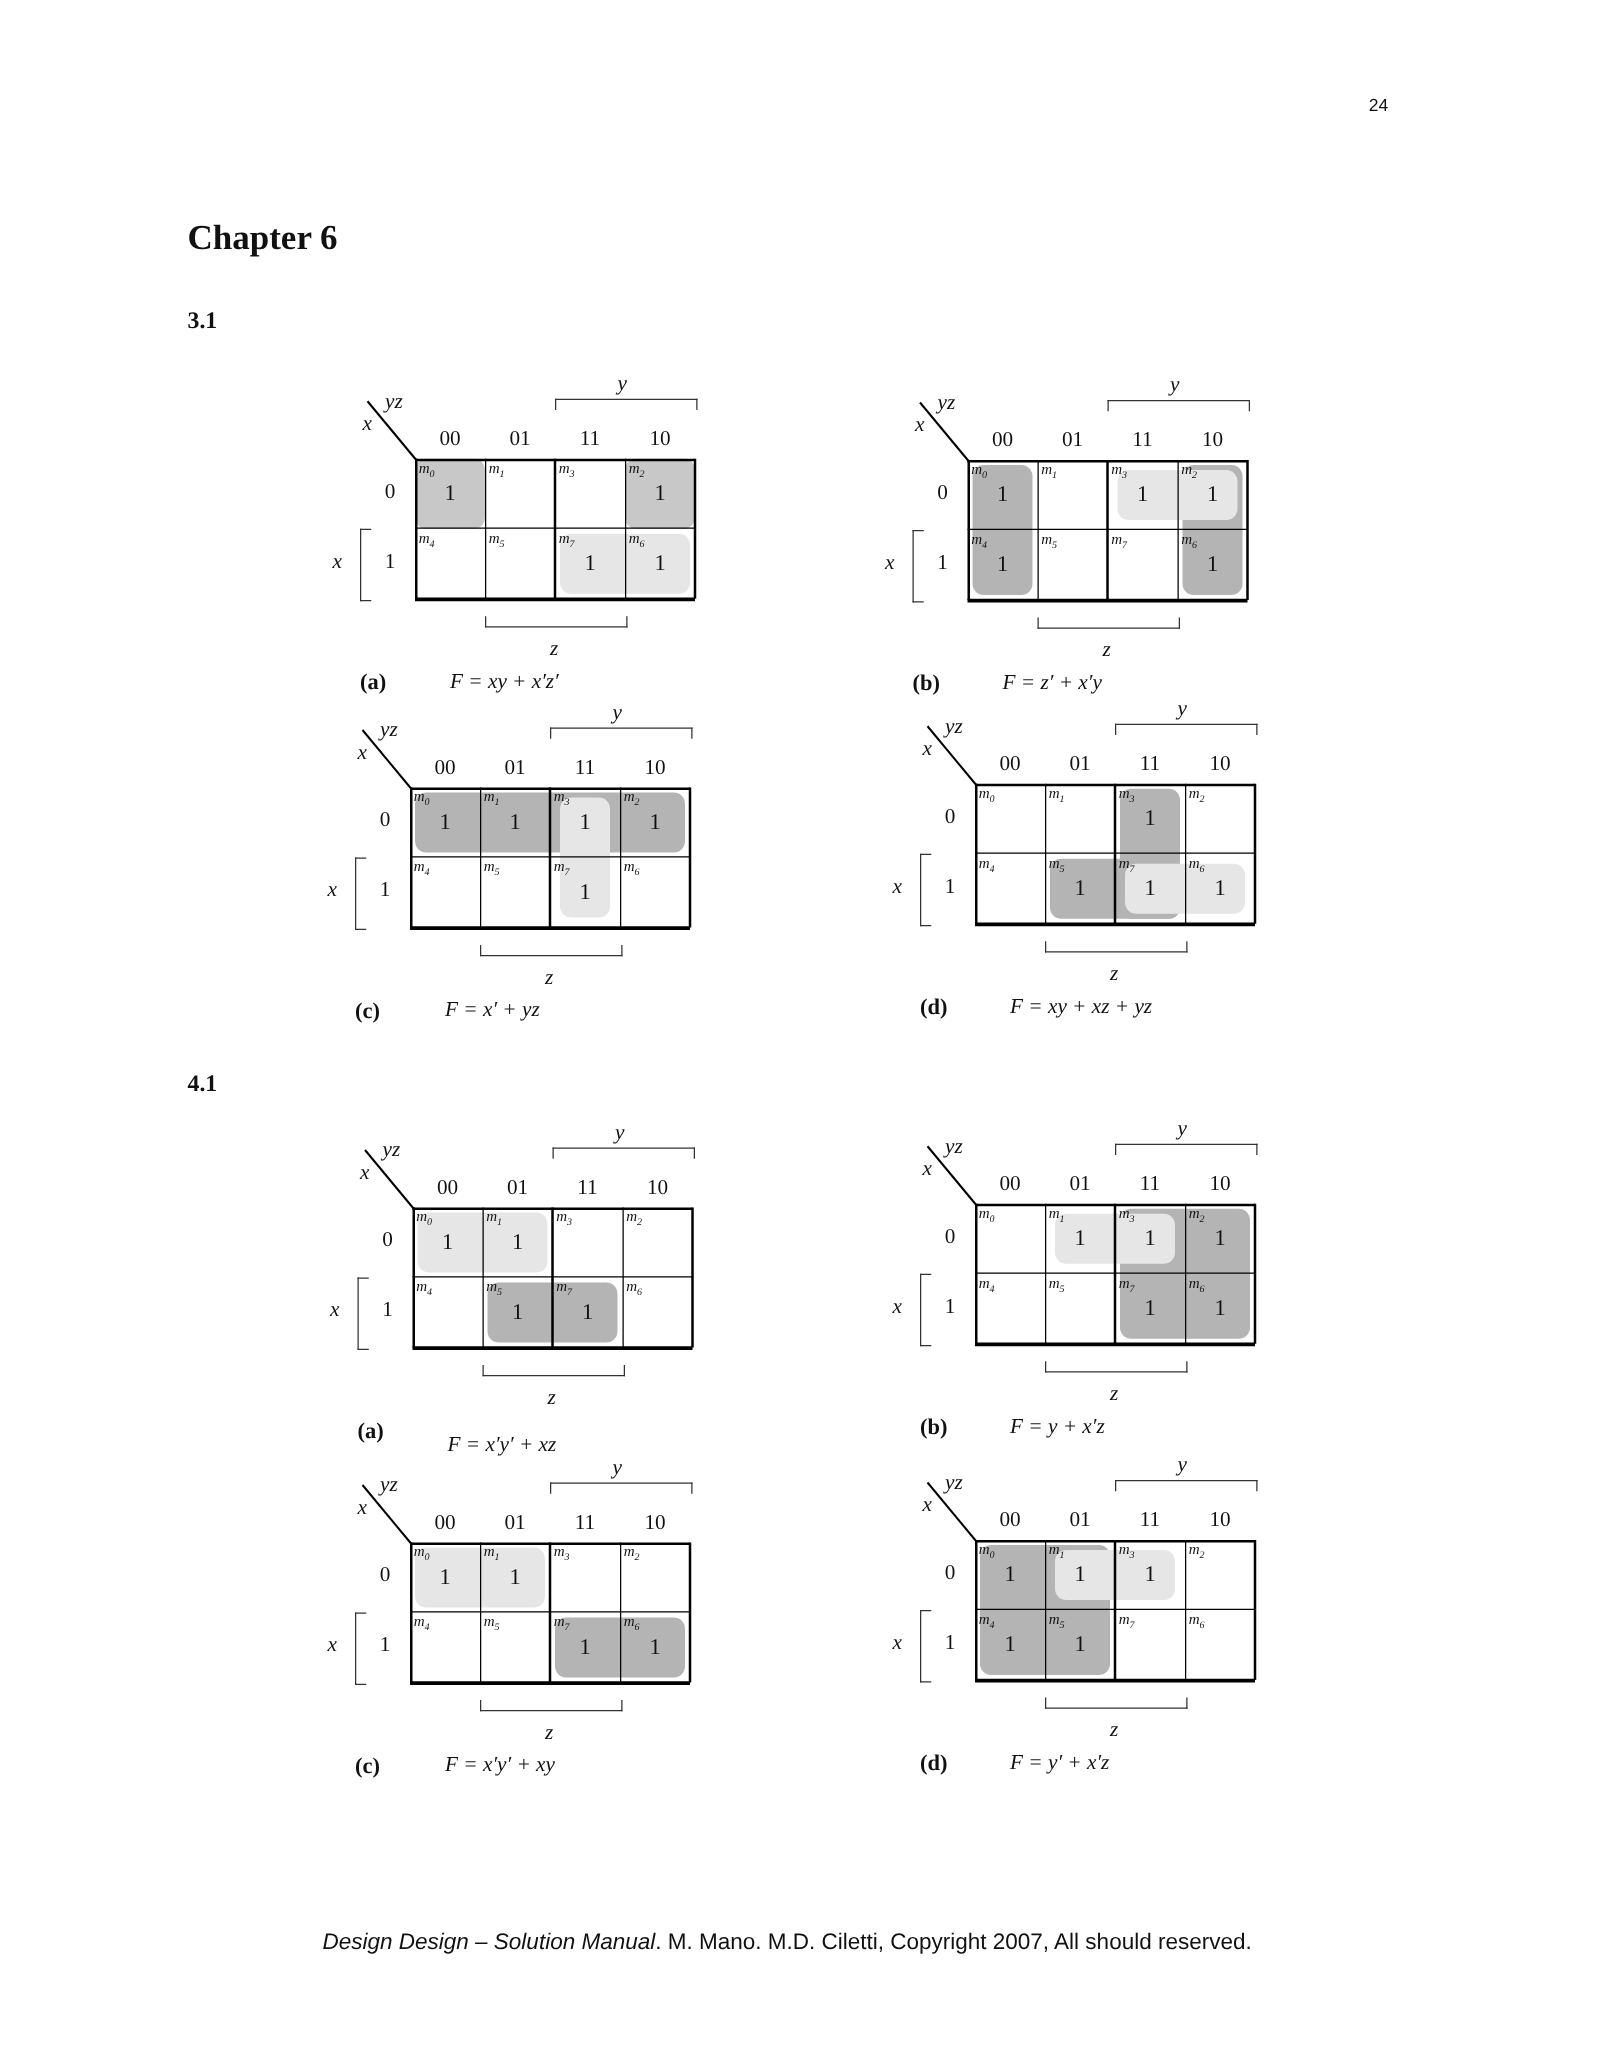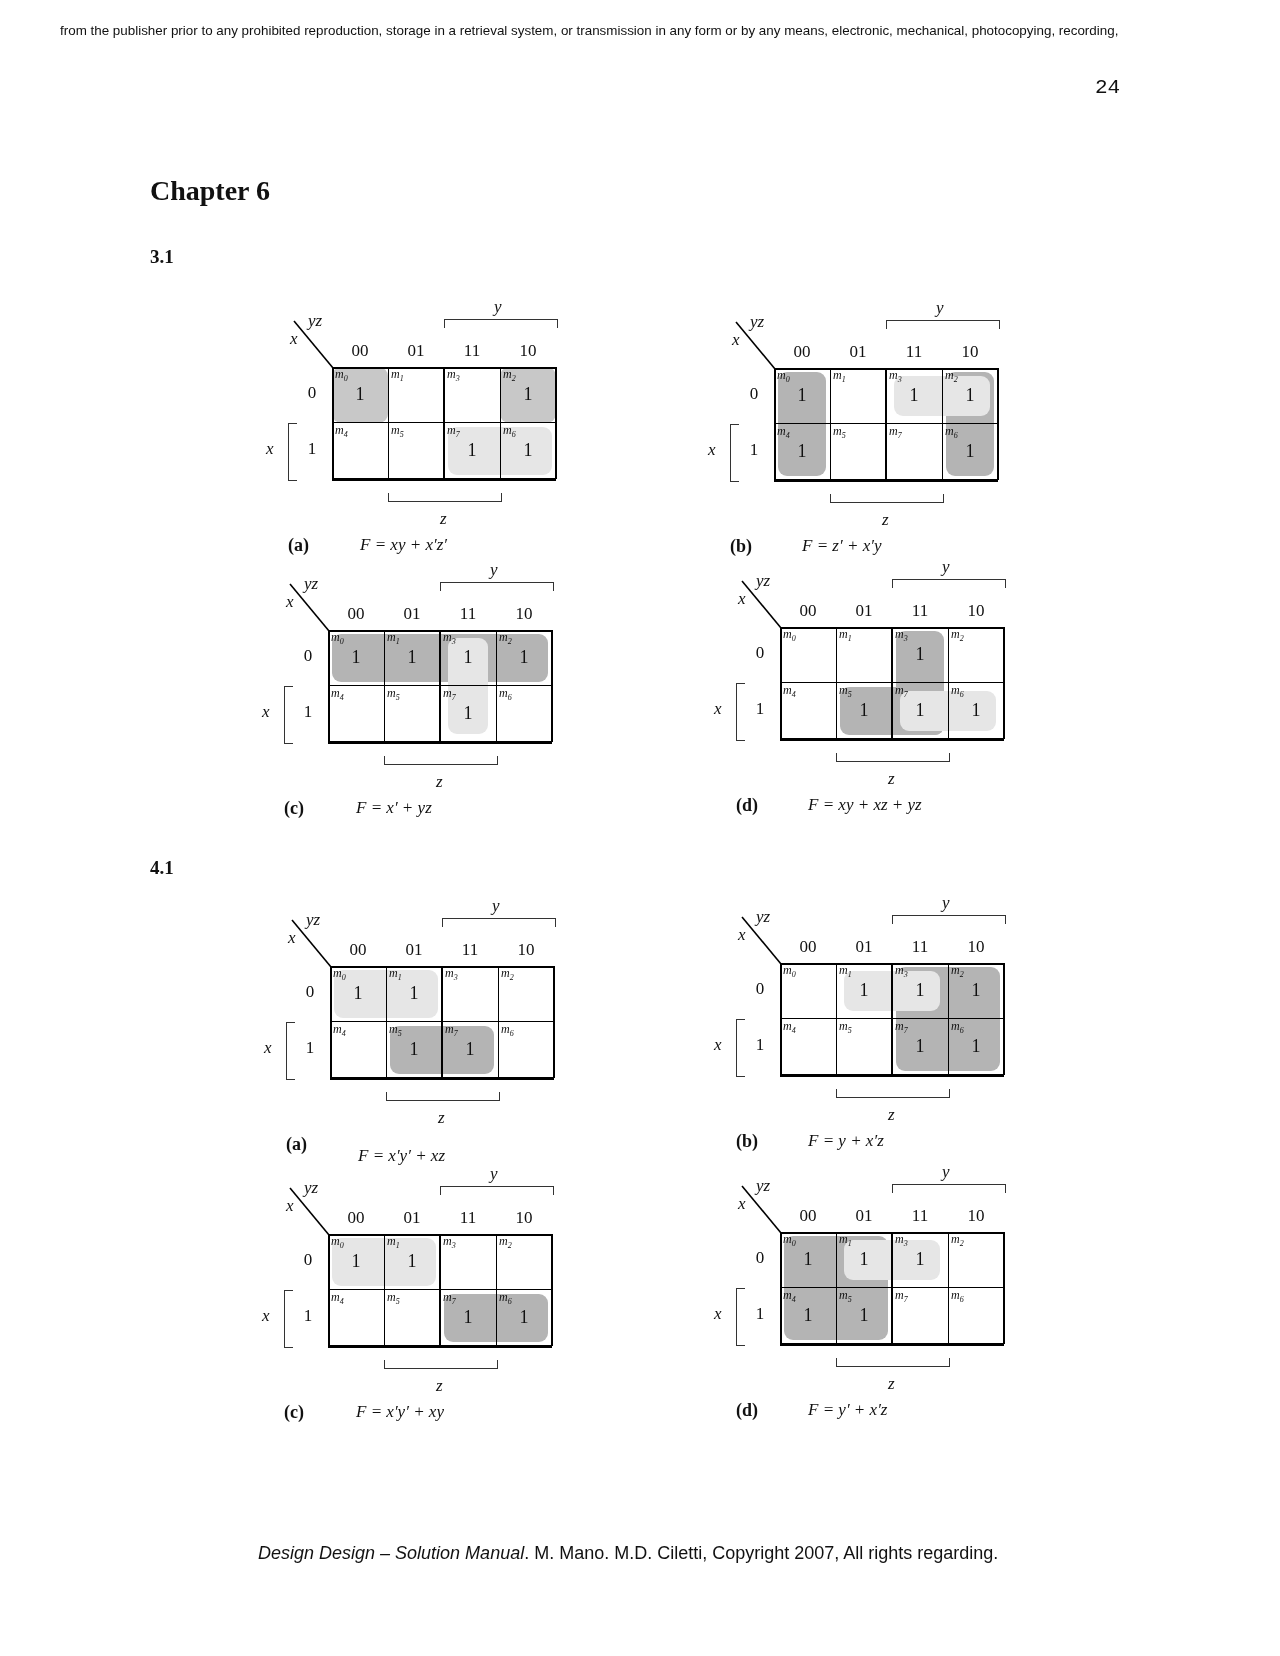--- a/index.html
+++ b/index.html
@@ -1,18 +1,18 @@
 <!DOCTYPE html>
 <html><head>
 <meta charset="utf-8">
 <style>
   html, body { margin:0; padding:0; }
   body { width:1280px; height:1656px; position:relative; background:#fff; overflow:hidden; color:#111; }
   .copyright { position:absolute; left:60px; top:22px; width:1170px; font-family:"Liberation Sans", sans-serif; font-size:13.4px; line-height:17px; color:#111; }
-  .page-num { position:absolute; left:1095px; top:76px; font-family:Liberation Mono, monospace; font-size:21px; }
+  .page-num { position:absolute; left:1095px; top:76px; font-family:Liberation Sans, sans-serif; font-size:14px; }
   .chapter { position:absolute; left:150px; top:175px; font-family:"Liberation Serif", serif; font-weight:bold; font-size:28px; }
   .section { position:absolute; left:150px; font-family:"Liberation Serif", serif; font-weight:bold; font-size:19px; }
   .footer { position:absolute; left:258px; top:1543px; font-family:"Liberation Sans", sans-serif; font-size:18px; }
   .footer i { font-style:italic; }
 
   .kmap { position:absolute; width:330px; height:230px; font-family:"Liberation Serif", serif; }
   .kmap .cell { position:absolute; width:56px; height:56px; box-sizing:border-box; }
   .kmap .mlabel { position:absolute; left:3px; top:0px; font-style:italic; font-size:12px; z-index:3; }
   .kmap .mlabel sub { font-size:8px; }
   .kmap .val { position:absolute; left:0; right:0; top:17px; text-align:center; font-size:18px; z-index:3; }
@@ -26,21 +26,20 @@
   .kmap .var { position:absolute; font-style:italic; font-size:17px; }
   .kmap .bracket { position:absolute; border:1.3px solid #333; }
   .kmap .caption-label { position:absolute; font-weight:bold; font-size:18px; }
   .kmap .caption-expr { position:absolute; font-style:italic; font-size:17px; white-space:nowrap; }
   .kmap .diag { position:absolute; left:-40px; top:-48px; width:42px; height:50px; }
 </style>
 </head>
 <body>
 
 <div class="copyright">
-  <div>from the publisher prior to any prohibited reproduction, storage in a retrieval system,  or transmission in any form or by any means, electronic, mechanical, photocopying, recording,</div>
 </div>
 <div class="page-num">24</div>
 
 <div class="chapter">Chapter 6</div>
 <div class="section" style="top:246px">3.1</div>
 <div class="section" style="top:857px">4.1</div>
 
 <div class="kmap" style="left:332px; top:367px;">
     <svg class="diag" width="42" height="50">
       <line x1="2" y1="2" x2="41" y2="49" stroke="#000" stroke-width="1.6"></line>
@@ -514,13 +513,13 @@
     <div class="line" style="left: 0px; top: 111px; width: 224px; height: 2.5px;"></div>
     <div class="line" style="left: 0px; top: 0px; width: 2px; height: 112px;"></div>
     <div class="line" style="left: 56px; top: 0px; width: 1.3px; height: 112px;"></div>
     <div class="line" style="left: 111px; top: 0px; width: 2px; height: 112px;"></div>
     <div class="line" style="left: 168px; top: 0px; width: 1.3px; height: 112px;"></div>
     <div class="line" style="left: 223px; top: 0px; width: 2px; height: 112px;"></div>
     <div class="caption-label" style="left: -44px; top: 168px;">(d)</div>
     <div class="caption-expr" style="left: 28px; top: 168px;">F = y′ + x′z</div>
   </div>
 
-<div class="footer"><i>Design Design – Solution Manual</i><span>. M. Mano. M.D. Ciletti, Copyright 2007, All rights regarding.</span></div>
+<div class="footer"><i>Design Design – Solution Manual</i><span>. M. Mano. M.D. Ciletti, Copyright 2007, All should reserved.</span></div>
 
 </body></html>

